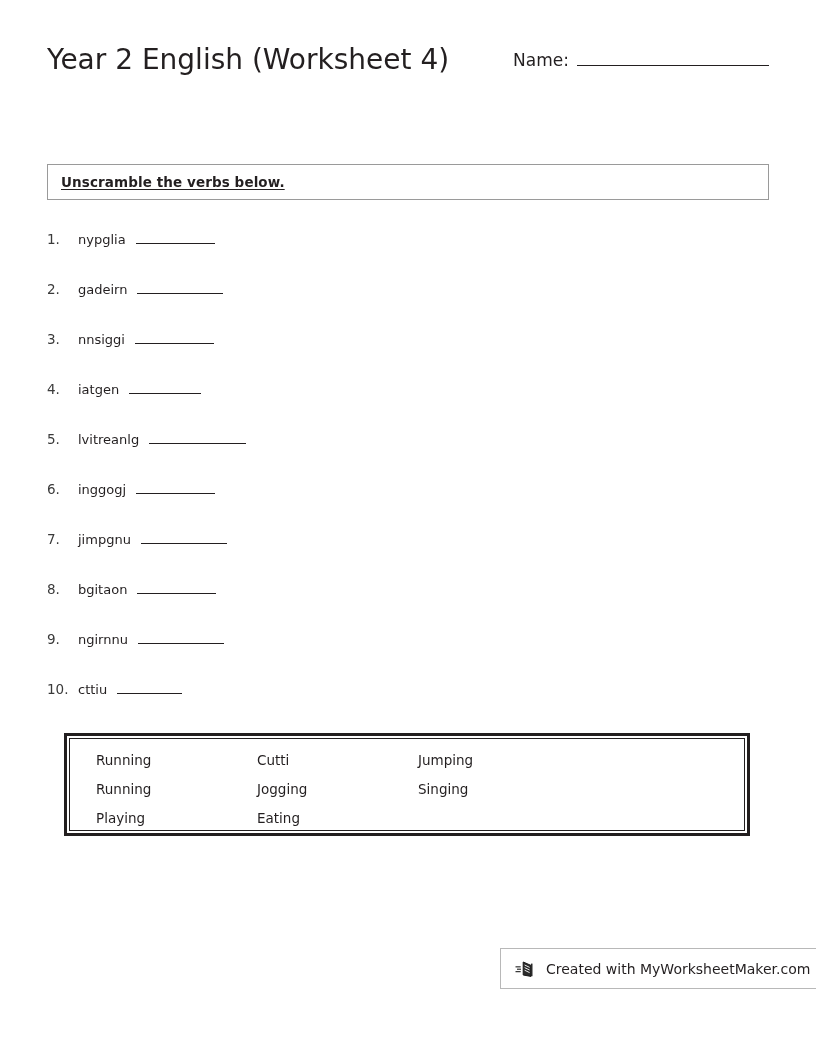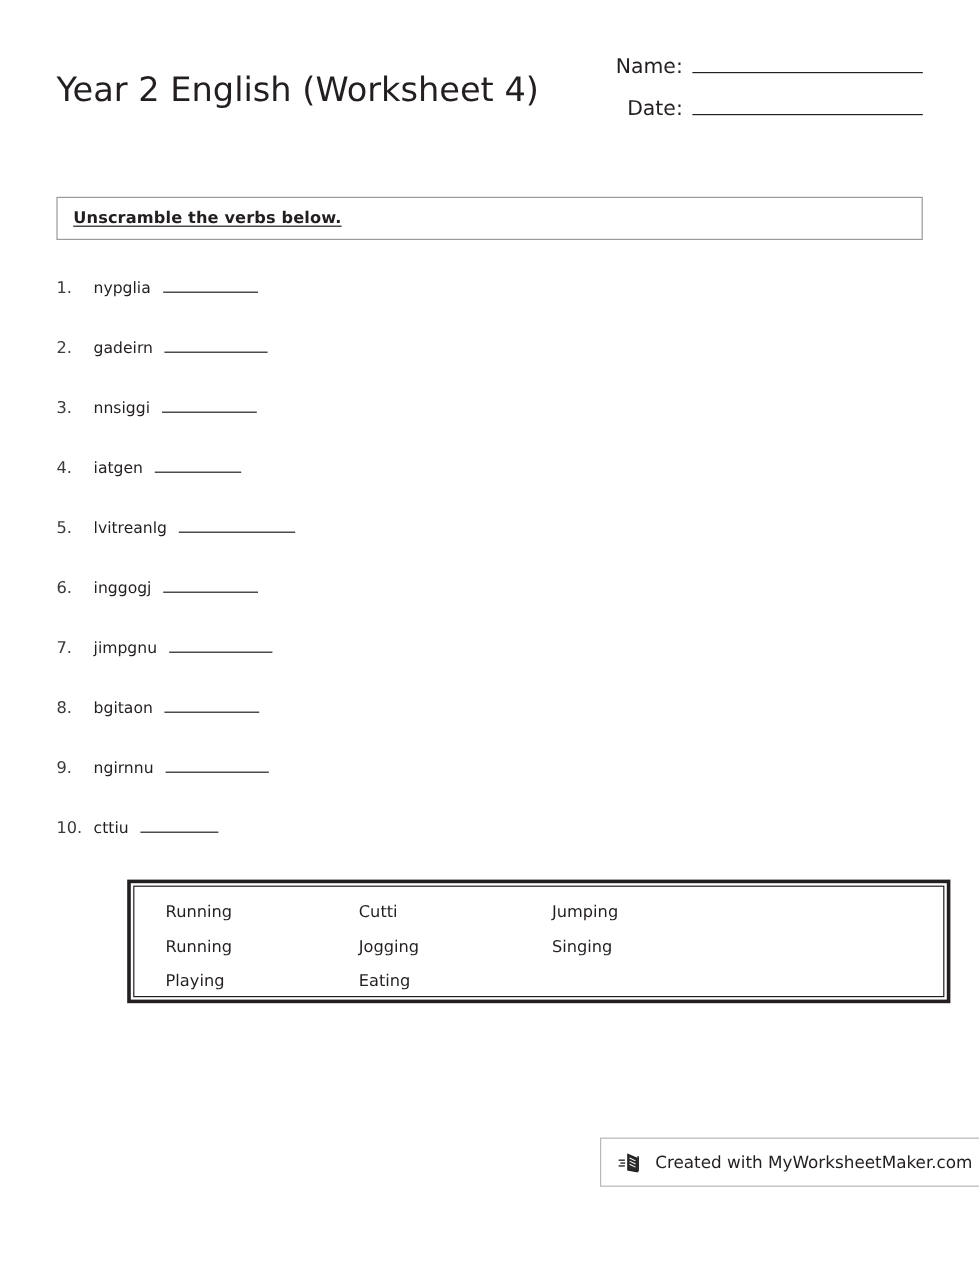--- a/index.html
+++ b/index.html
@@ -16,21 +16,21 @@
     overflow: hidden;
   }
 
   
   .header {
     position: absolute;
     left: 47px;
     top: 40px;
     width: 722px;
     display: flex;
-    align-items: center;
+    align-items: flex-end;
     justify-content: space-between;
   }
   .page-title {
     font-size: 28px;
     font-weight: 400;
     line-height: 40px;
     color: #231f20;
     white-space: nowrap;
     letter-spacing: 0px;
   }
@@ -112,21 +112,20 @@
   .wordbank {
     position: absolute;
     left: 64px;
     top: 733px;
     width: 686px;
     height: 103px;
     box-sizing: border-box;
     border: 3px solid #231f20;
     background: #ffffff;
     padding: 2px;
-    margin-left: 42px;
   }
   .wordbank-inner {
     width: 100%;
     height: 100%;
     box-sizing: border-box;
     border: 1px solid #231f20;
     padding: 13px 0 0 26px;
   }
   .wb-row {
     display: flex;
@@ -170,24 +169,20 @@
 </style>
 </head>
 <body>
 
 <div class="header">
   <div class="page-title">Year 2 English (Worksheet 4)</div>
 
   <div class="namedate">
     <div class="nd-row">
       <span class="nd-label">Name:</span>
-      <span class="nd-line"></span>
-    </div>
-    <div class="nd-row">
-      <span class="nd-label">Date:</span>
       <span class="nd-line"></span>
     </div>
   </div>
 </div>
 
 <div class="instruction-box">
   <span class="instruction-text">Unscramble the verbs below.</span>
 </div>
 
 <div class="questions" id="questions-list">

